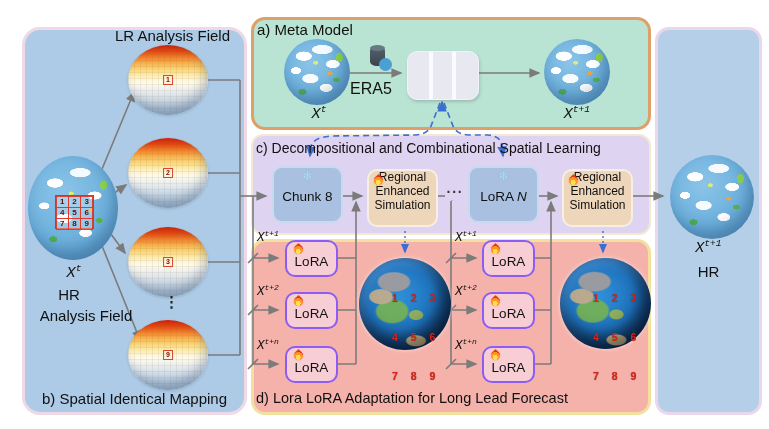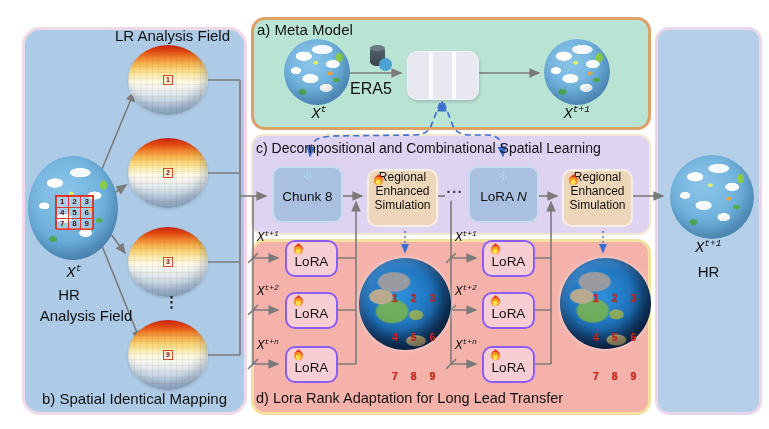--- a/index.html
+++ b/index.html
@@ -265,21 +265,21 @@
     <div class="nodebox lorabox" style="left:231px;top:108px;width:53px;height:37px">
       <span class="flame" style="left:7px;top:3px"></span>
       <span>LoRA</span>
     </div>
     <div class="earth-d" style="left:309px;top:20px;width:91px;height:91px"></div>
     <div class="dnum" style="left:342px;top:28px">
       <span style="display:block">1 2 3</span>
       <span style="display:block">4 5 6</span>
       <span style="display:block">7 8 9</span>
     </div>
-    <div class="abs ttl-sm" style="left:5px;top:152px;font-size:14.5px">d) Lora Rank Adaptation for Long Lead Transfer</div>
+    <div class="abs ttl-sm" style="left:5px;top:152px;font-size:14.5px">d) Lora LoRA Adaptation for Long Lead Forecast</div>
   </div>
 
   <div class="grp" style="left:655px;top:27px;width:107px;height:388px">
     <div class="earth-w" style="left:15px;top:128px;width:84px;height:84px"></div>
     <div class="abs serif-x ctr" style="left:0;top:213px;width:107px"><span>X</span><sup>t+1</sup></div>
     <div class="abs ttl ctr" style="left:0;top:236px;width:107px">HR</div>
   </div>
 
 </div>
 

